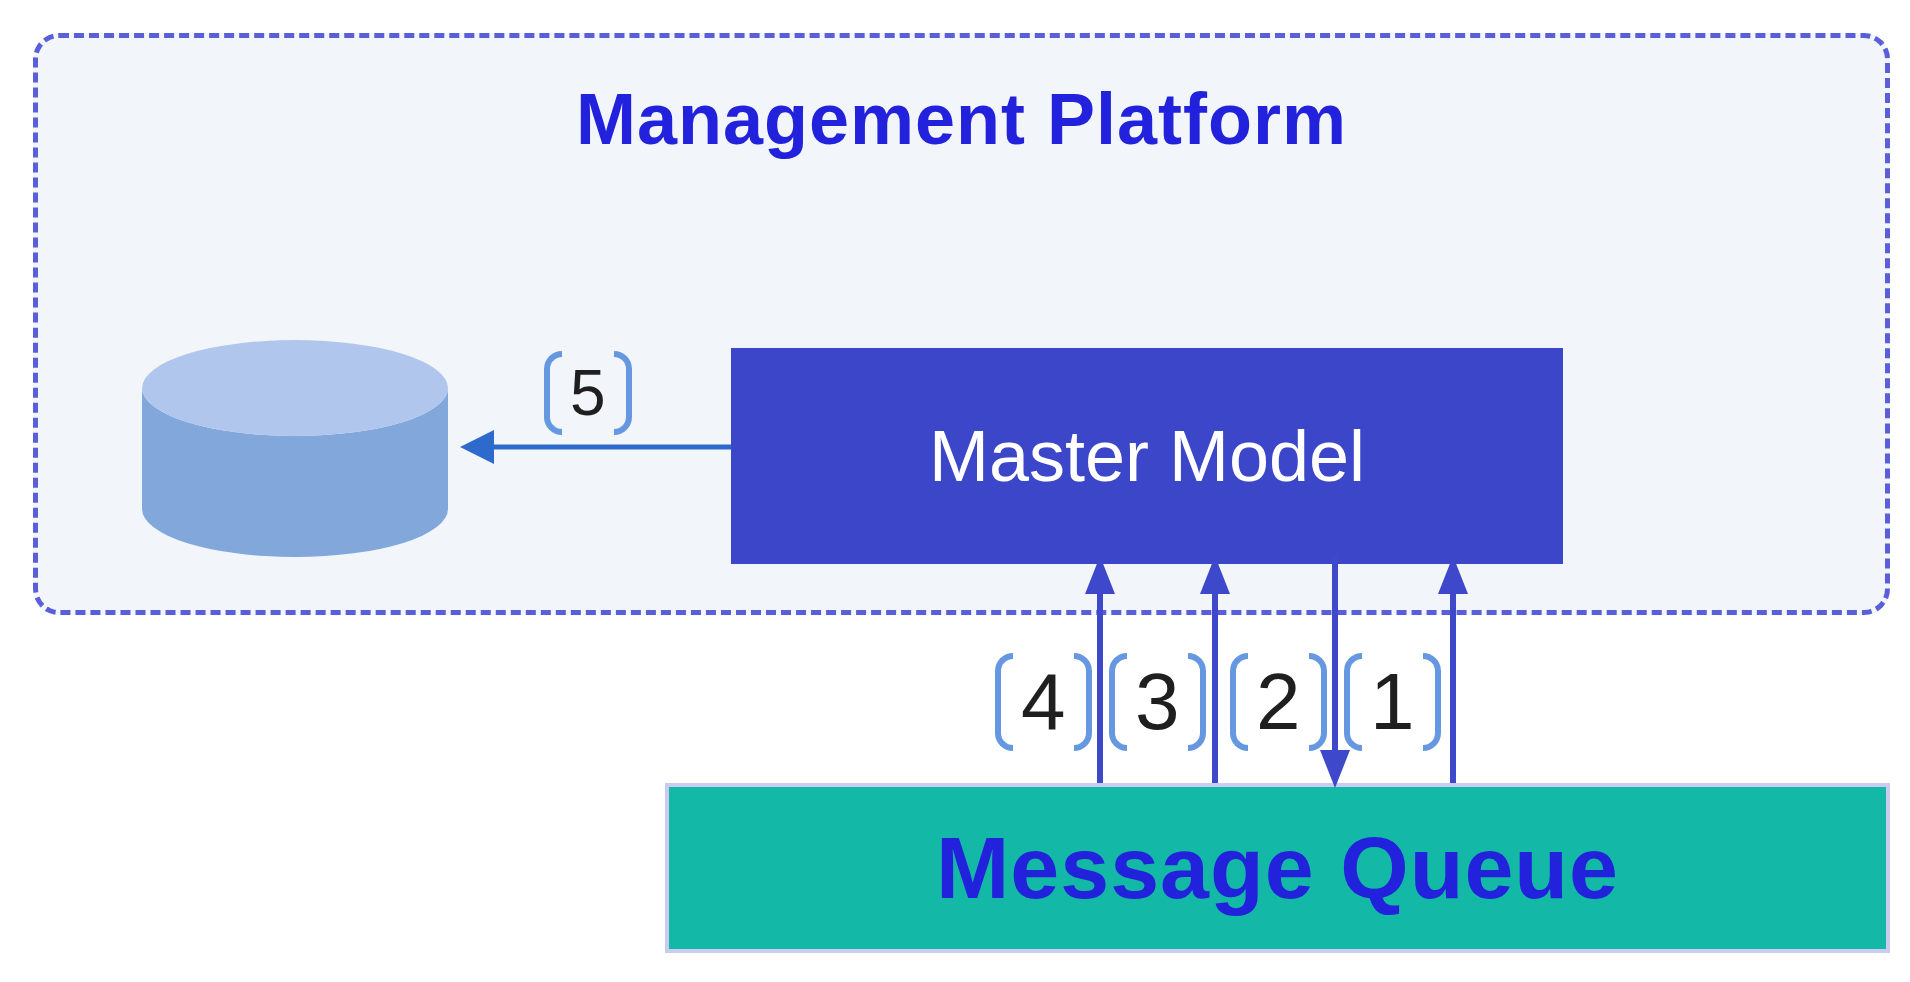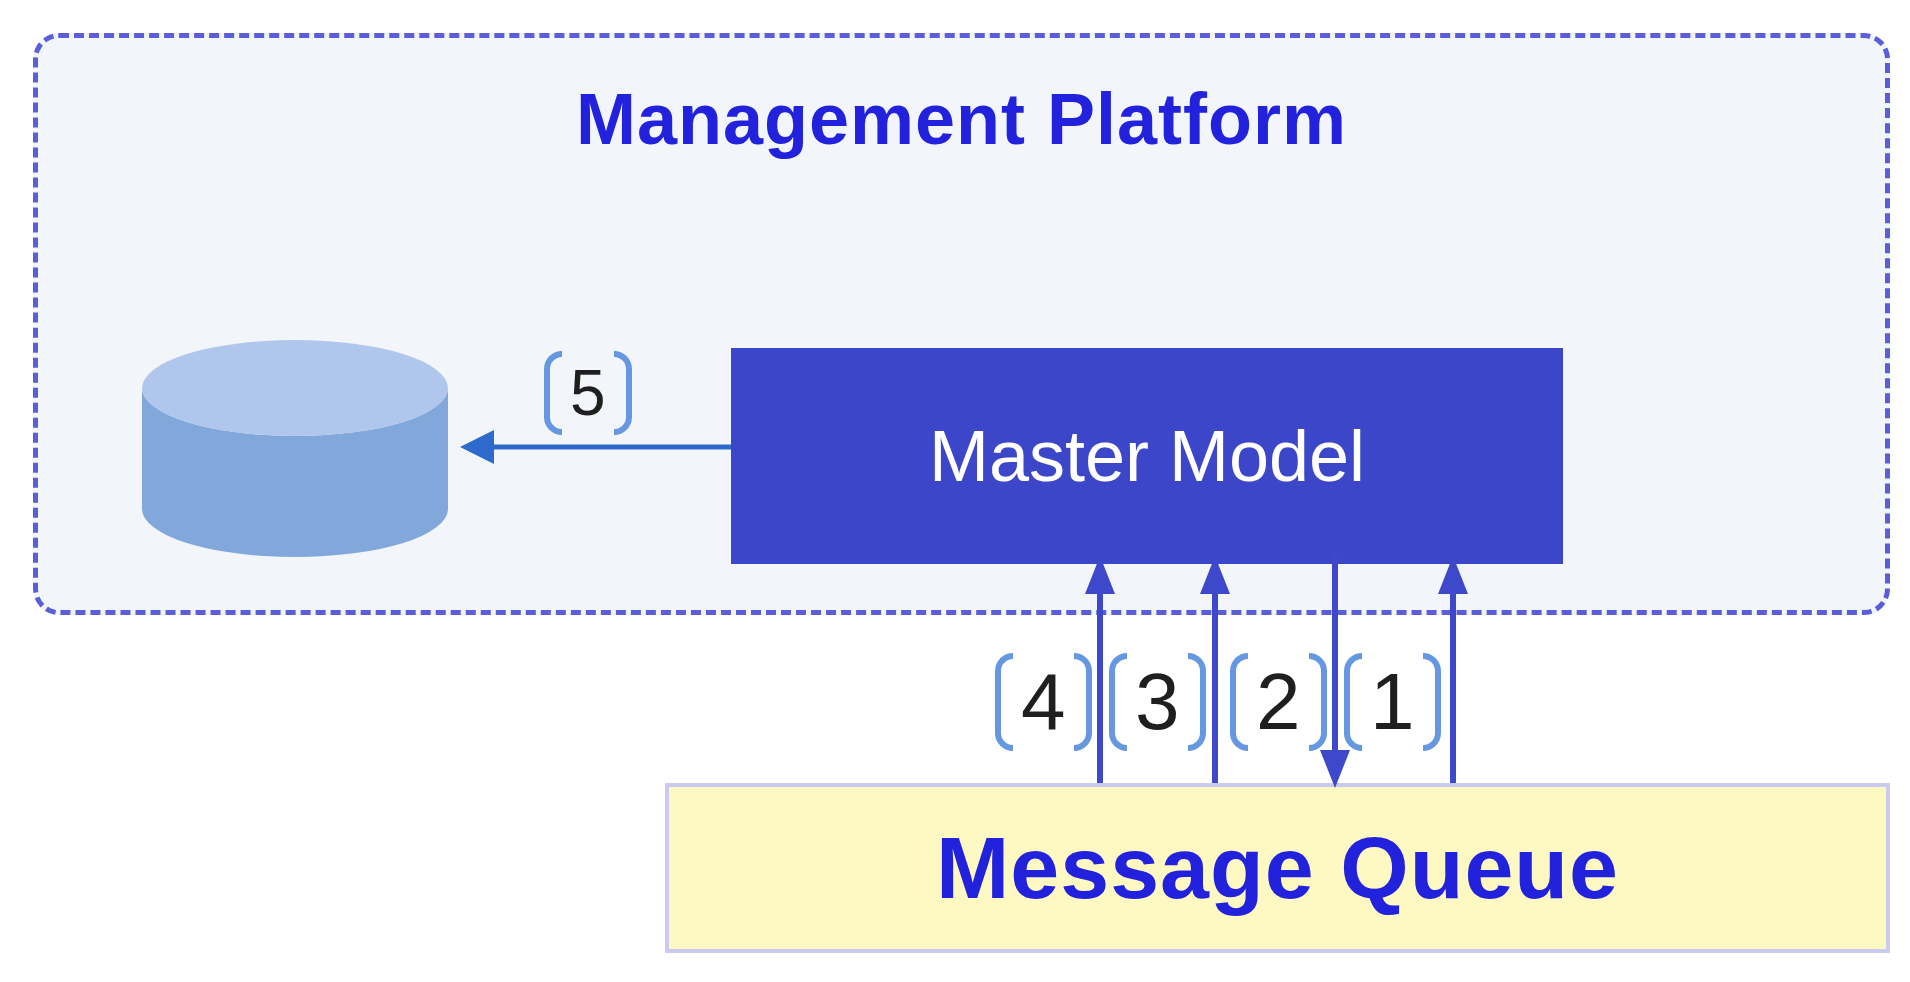--- a/index.html
+++ b/index.html
@@ -52,21 +52,21 @@
     font-size: 72px;
     font-weight: 400;
     margin-top: 9px;
   }
   
   .queue {
     position: absolute;
     left: 665px; top: 783px;
     width: 1225px; height: 170px;
     box-sizing: border-box;
-    background: #fef9c3;
+    background: #14b8a6;
     border: 4px solid #c9cbf1;
     display: flex; align-items: center; justify-content: center;
   }
   .queue-label {
     font-size: 88px;
     font-weight: 700;
     color: #2222dc;
     letter-spacing: 1px;
   }
   

